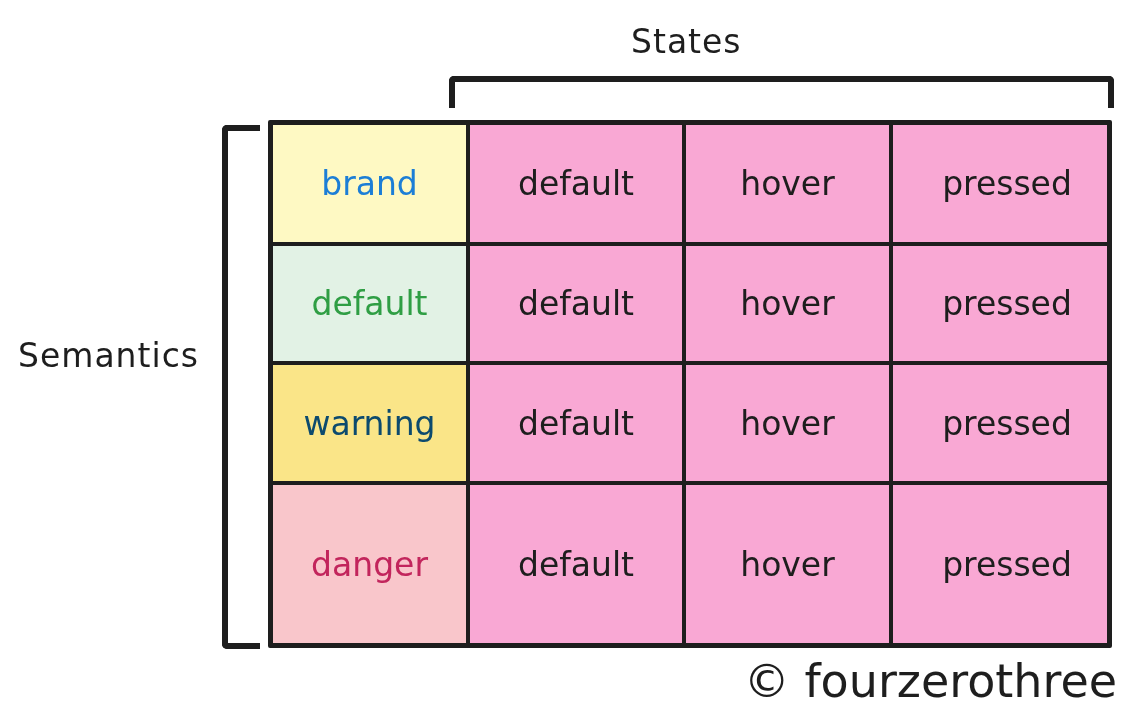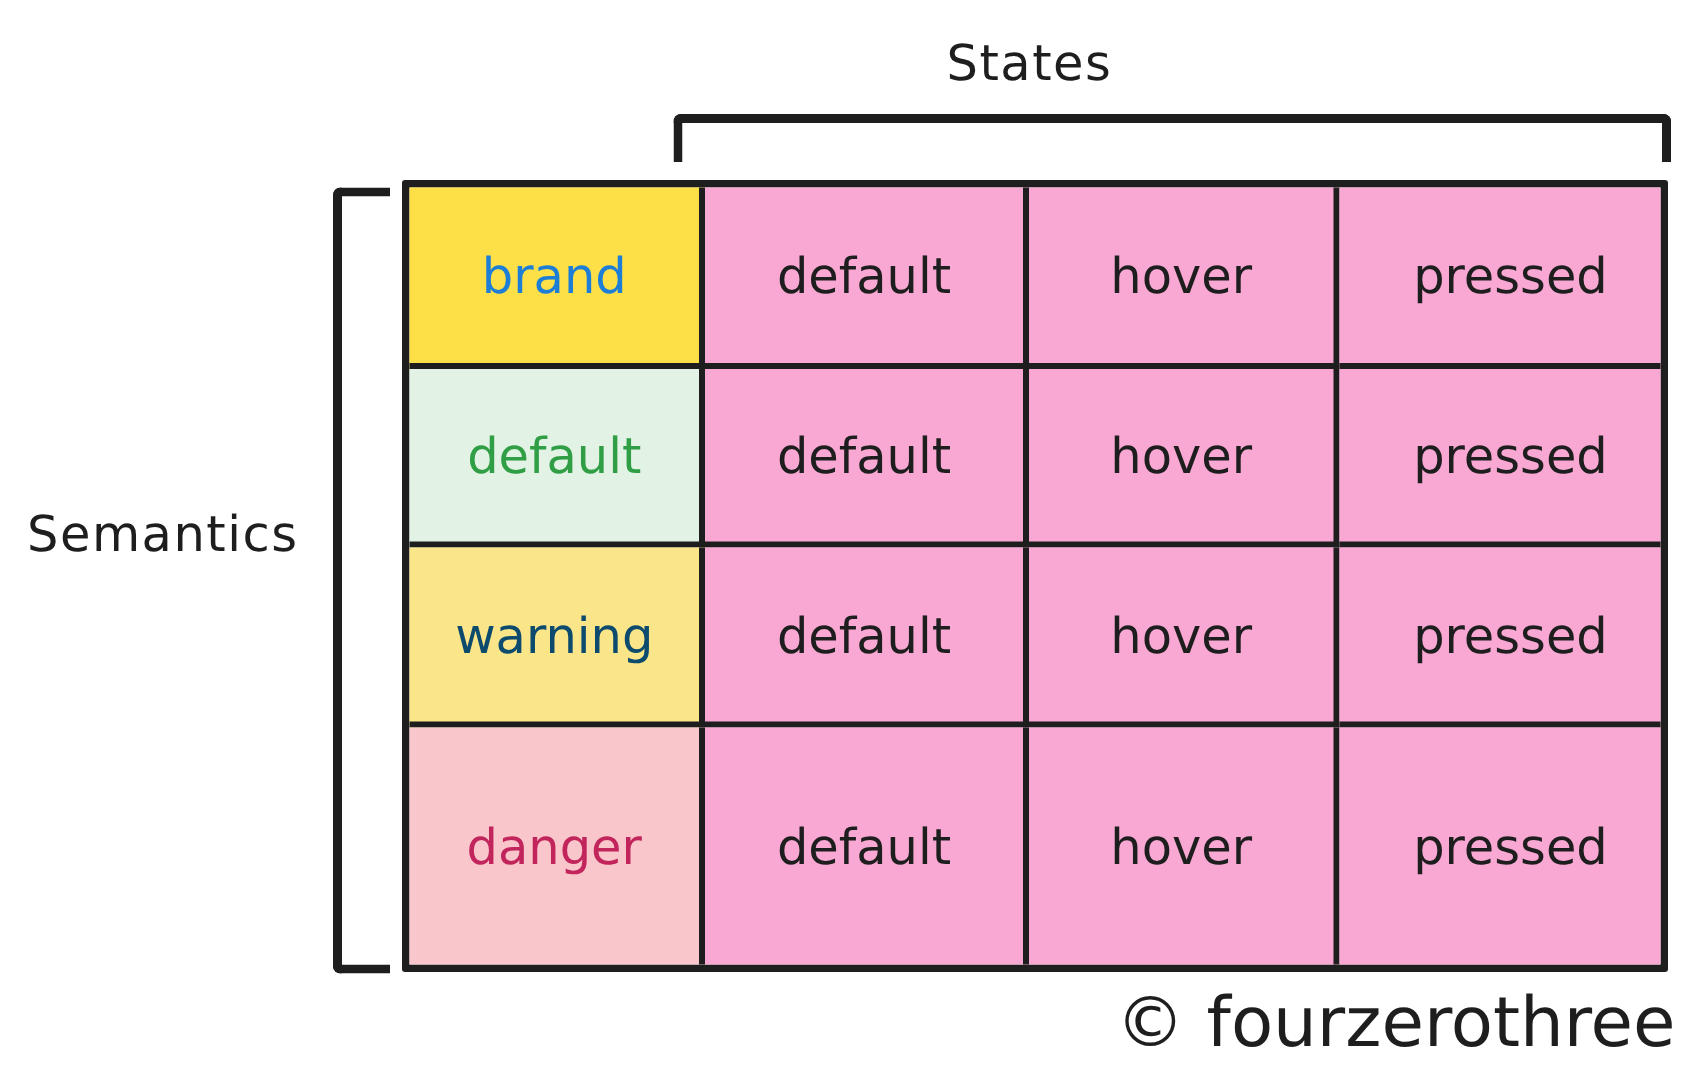--- a/index.html
+++ b/index.html
@@ -77,21 +77,21 @@
   <div class="axis-label states-label">States</div>
 
   <div class="bracket-top"></div>
 
   <div class="axis-label semantics-label">Semantics</div>
 
   <div class="bracket-left"></div>
 
   <div class="matrix">
 
-    <div class="cell sem-cell" style="background-color: #fde047; color: rgb(28, 126, 214);">brand</div>
+    <div class="cell sem-cell" style="background-color: #fef9c3; color: rgb(28, 126, 214);">brand</div>
     <div class="cell">default</div>
     <div class="cell">hover</div>
     <div class="cell col-last">pressed</div>
 
     <div class="cell sem-cell" style="background-color: rgb(226, 242, 229); color: rgb(47, 158, 68);">default</div>
     <div class="cell">default</div>
     <div class="cell">hover</div>
     <div class="cell col-last">pressed</div>
 
     <div class="cell sem-cell" style="background-color: rgb(250, 229, 136); color: #0c4a6e;">warning</div>

